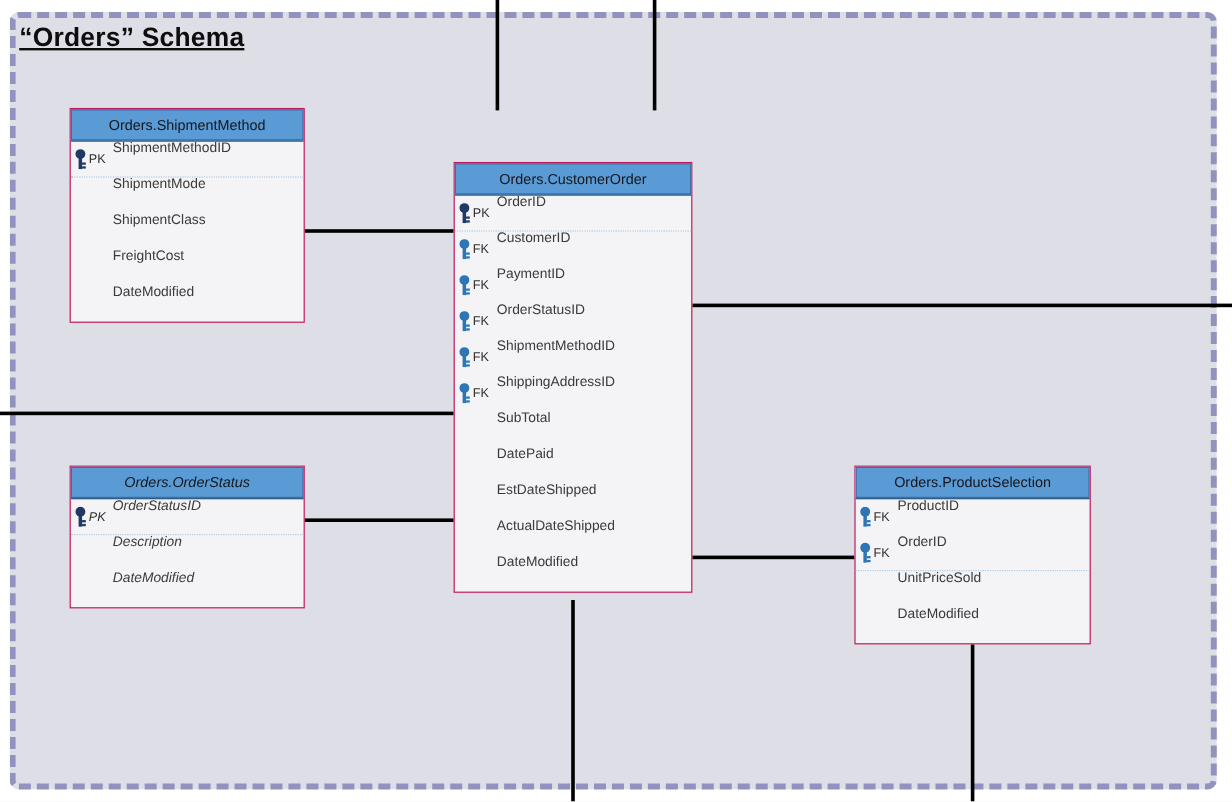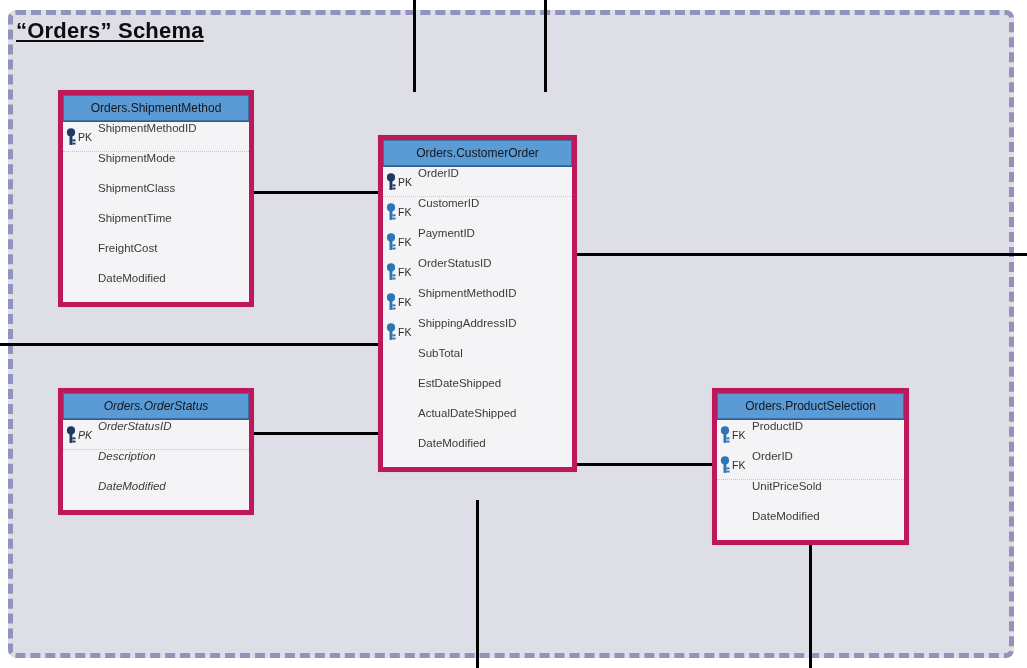--- a/index.html
+++ b/index.html
@@ -39,21 +39,21 @@
     position: absolute;
     background: var(--connector, #000000);
     z-index: 1;
   }
 
   
   .er-table {
     position: absolute;
     box-sizing: border-box;
     background: #f4f4f6;
-    border: 5px solid #be185d;
+    border: 1px solid #be185d;
     z-index: 2;
     box-shadow: 0 0 0 0.5px rgba(0,0,0,0.05);
   }
   .thead {
     height: 27px;
     box-sizing: border-box;
     background: var(--header_fill, #5B9BD5);
     border-bottom: 1px solid #2E5E8E;
     box-shadow: inset 0 0 0 1px #3d6fa5;
     display: flex;
@@ -143,24 +143,20 @@
         <div class="trow">
           <span class="kcell"></span>
           <span class="cname">ShipmentMode</span>
         </div>
         <div class="trow">
           <span class="kcell"></span>
           <span class="cname">ShipmentClass</span>
         </div>
         <div class="trow">
           <span class="kcell"></span>
-          <span class="cname">ShipmentTime</span>
-        </div>
-        <div class="trow">
-          <span class="kcell"></span>
           <span class="cname">FreightCost</span>
         </div>
         <div class="trow">
           <span class="kcell"></span>
           <span class="cname">DateModified</span>
         </div>
       </div>
   </div>
 
   <div class="er-table" id="tbl-1">
@@ -239,20 +235,24 @@
             <span class="klabel">FK</span>
           </span>
           <span class="cname">ShippingAddressID</span>
         </div>
         <div class="trow">
           <span class="kcell"></span>
           <span class="cname">SubTotal</span>
         </div>
         <div class="trow">
           <span class="kcell"></span>
+          <span class="cname">DatePaid</span>
+        </div>
+        <div class="trow">
+          <span class="kcell"></span>
           <span class="cname">EstDateShipped</span>
         </div>
         <div class="trow">
           <span class="kcell"></span>
           <span class="cname">ActualDateShipped</span>
         </div>
         <div class="trow">
           <span class="kcell"></span>
           <span class="cname">DateModified</span>
         </div>

